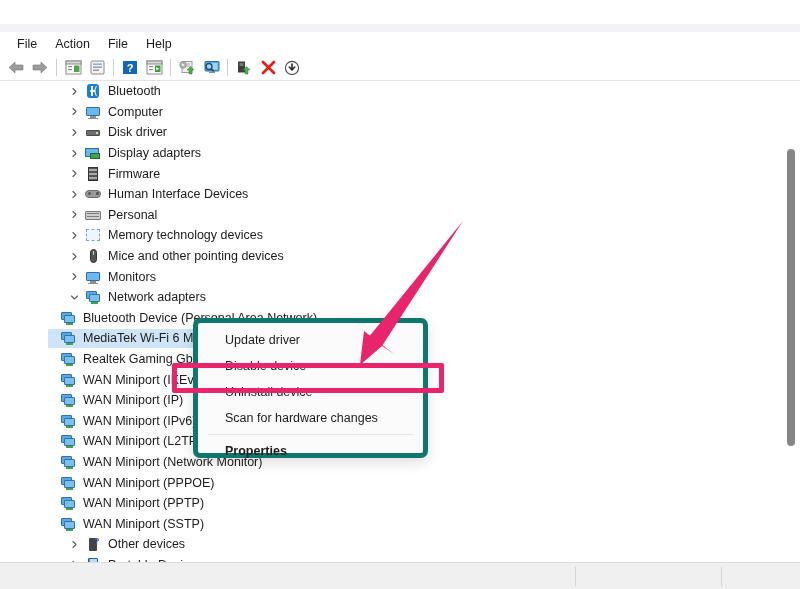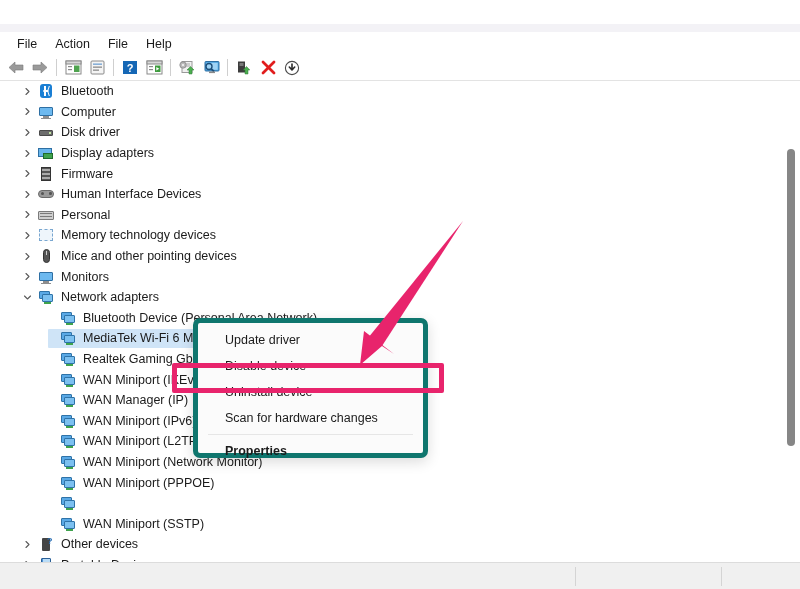--- a/index.html
+++ b/index.html
@@ -99,20 +99,21 @@
     position: absolute; left: 0; top: 81px;
     width: 800px; height: 481px;
     background: #ffffff;
     overflow: hidden;
   }
   .trow {
     position: relative;
     height: 20.6px;
     display: flex; align-items: center;
     white-space: nowrap;
+    padding-left: 47px;
   }
   .trow .chev {
     width: 11px; height: 11px;
     margin-left: 22px; margin-right: 5px;
     flex: none;
     position: relative;
   }
   .trow.child .chev { visibility: hidden; }
   .trow.child { padding-left: 22px; }
   .chev svg { display: block; }
@@ -577,21 +578,21 @@
         </div>
       <div class="tlabel">WAN Miniport (IKEv2)</div>
     </div>
     <div class="trow child">
       <div class="chev"></div>
       <div class="ticon">
           <div class="ic ic-netA"></div>
           <div class="ic ic-netB"></div>
           <div class="ic ic-netStand"></div>
         </div>
-      <div class="tlabel">WAN Manager (IP)</div>
+      <div class="tlabel">WAN Miniport (IP)</div>
     </div>
     <div class="trow child">
       <div class="chev"></div>
       <div class="ticon">
           <div class="ic ic-netA"></div>
           <div class="ic ic-netB"></div>
           <div class="ic ic-netStand"></div>
         </div>
       <div class="tlabel">WAN Miniport (IPv6)</div>
     </div>
@@ -622,20 +623,21 @@
         </div>
       <div class="tlabel">WAN Miniport (PPPOE)</div>
     </div>
     <div class="trow child">
       <div class="chev"></div>
       <div class="ticon">
           <div class="ic ic-netA"></div>
           <div class="ic ic-netB"></div>
           <div class="ic ic-netStand"></div>
         </div>
+      <div class="tlabel">WAN Miniport (PPTP)</div>
     </div>
     <div class="trow child">
       <div class="chev"></div>
       <div class="ticon">
           <div class="ic ic-netA"></div>
           <div class="ic ic-netB"></div>
           <div class="ic ic-netStand"></div>
         </div>
       <div class="tlabel">WAN Miniport (SSTP)</div>
     </div>

